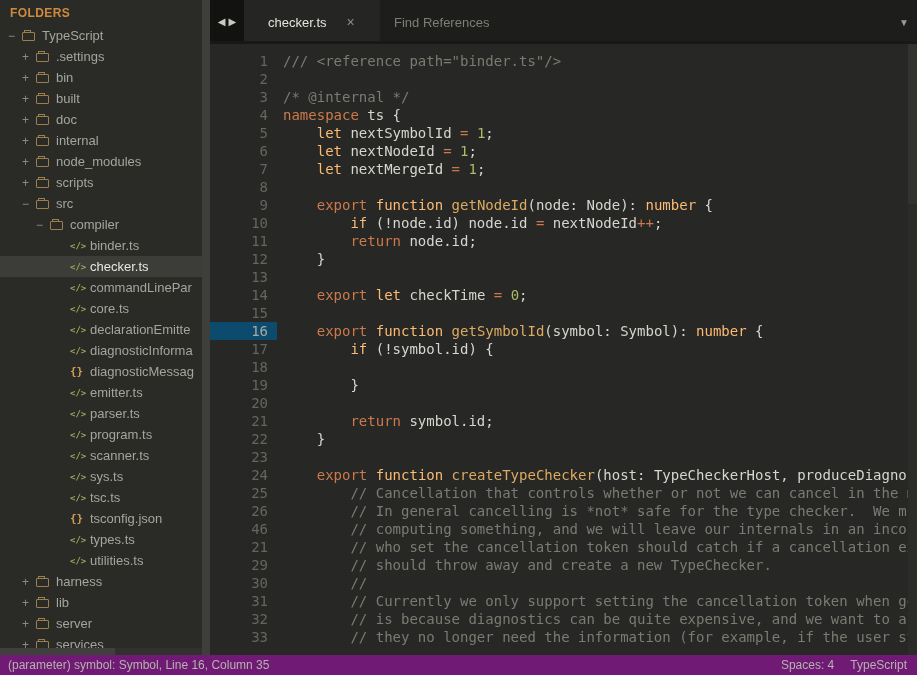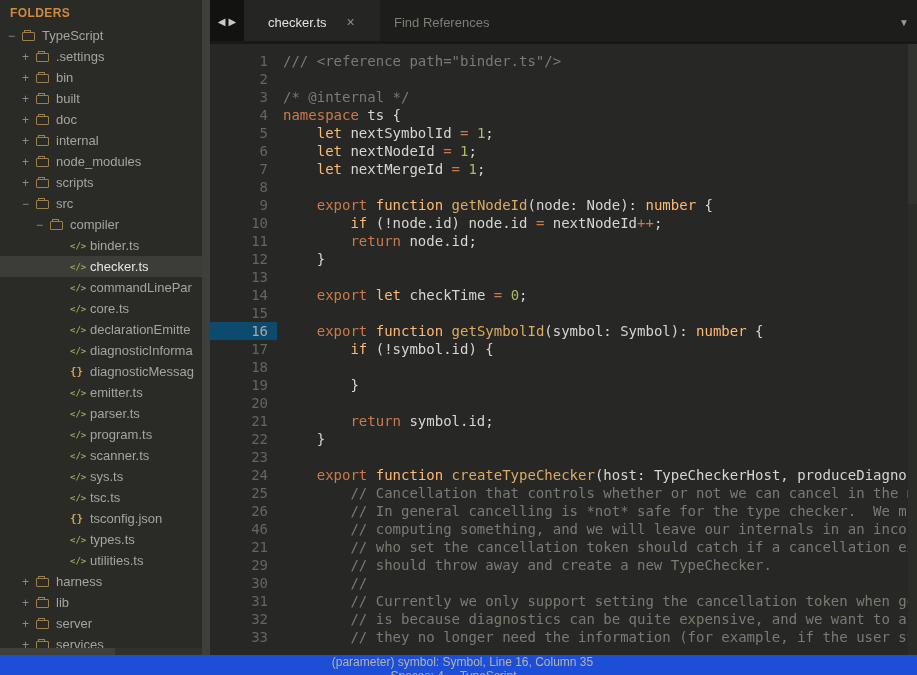--- a/index.html
+++ b/index.html
@@ -70,22 +70,22 @@
   .t-kw2 { color:#fdba74; }
   .t-fn  { color:#dcab62; }
   .t-num { color:#a9bc67; }
   .t-op  { color:#cc7a4c; }
   .ed-vscroll { position:absolute; right:0; top:44px; bottom:0; width:9px;
                 background:#2b2b28; }
   .ed-vscroll .thumb { width:100%; height:160px; background:#32322e; }
 
   
   .statusbar { position:absolute; left:0; bottom:0; width:917px; height:20px;
-               background:#1d4ed8; color:#b4b4ac; font-size:12px;
-               display:flex; align-items:center;flex-direction:column; }
+               background:#701a75; color:#b4b4ac; font-size:12px;
+               display:flex; align-items:center; }
   .status-left { padding-left:8px; flex:1; white-space:nowrap; }
   .status-right { display:flex; align-items:center; gap:16px; padding-right:10px; }
 </style>
 </head>
 <body>
 
 <div class="sidebar">
   <div class="folders-header">FOLDERS</div>
   <div id="folder-tree">
       <div class="tree-row" style="padding-left: 8px;">

